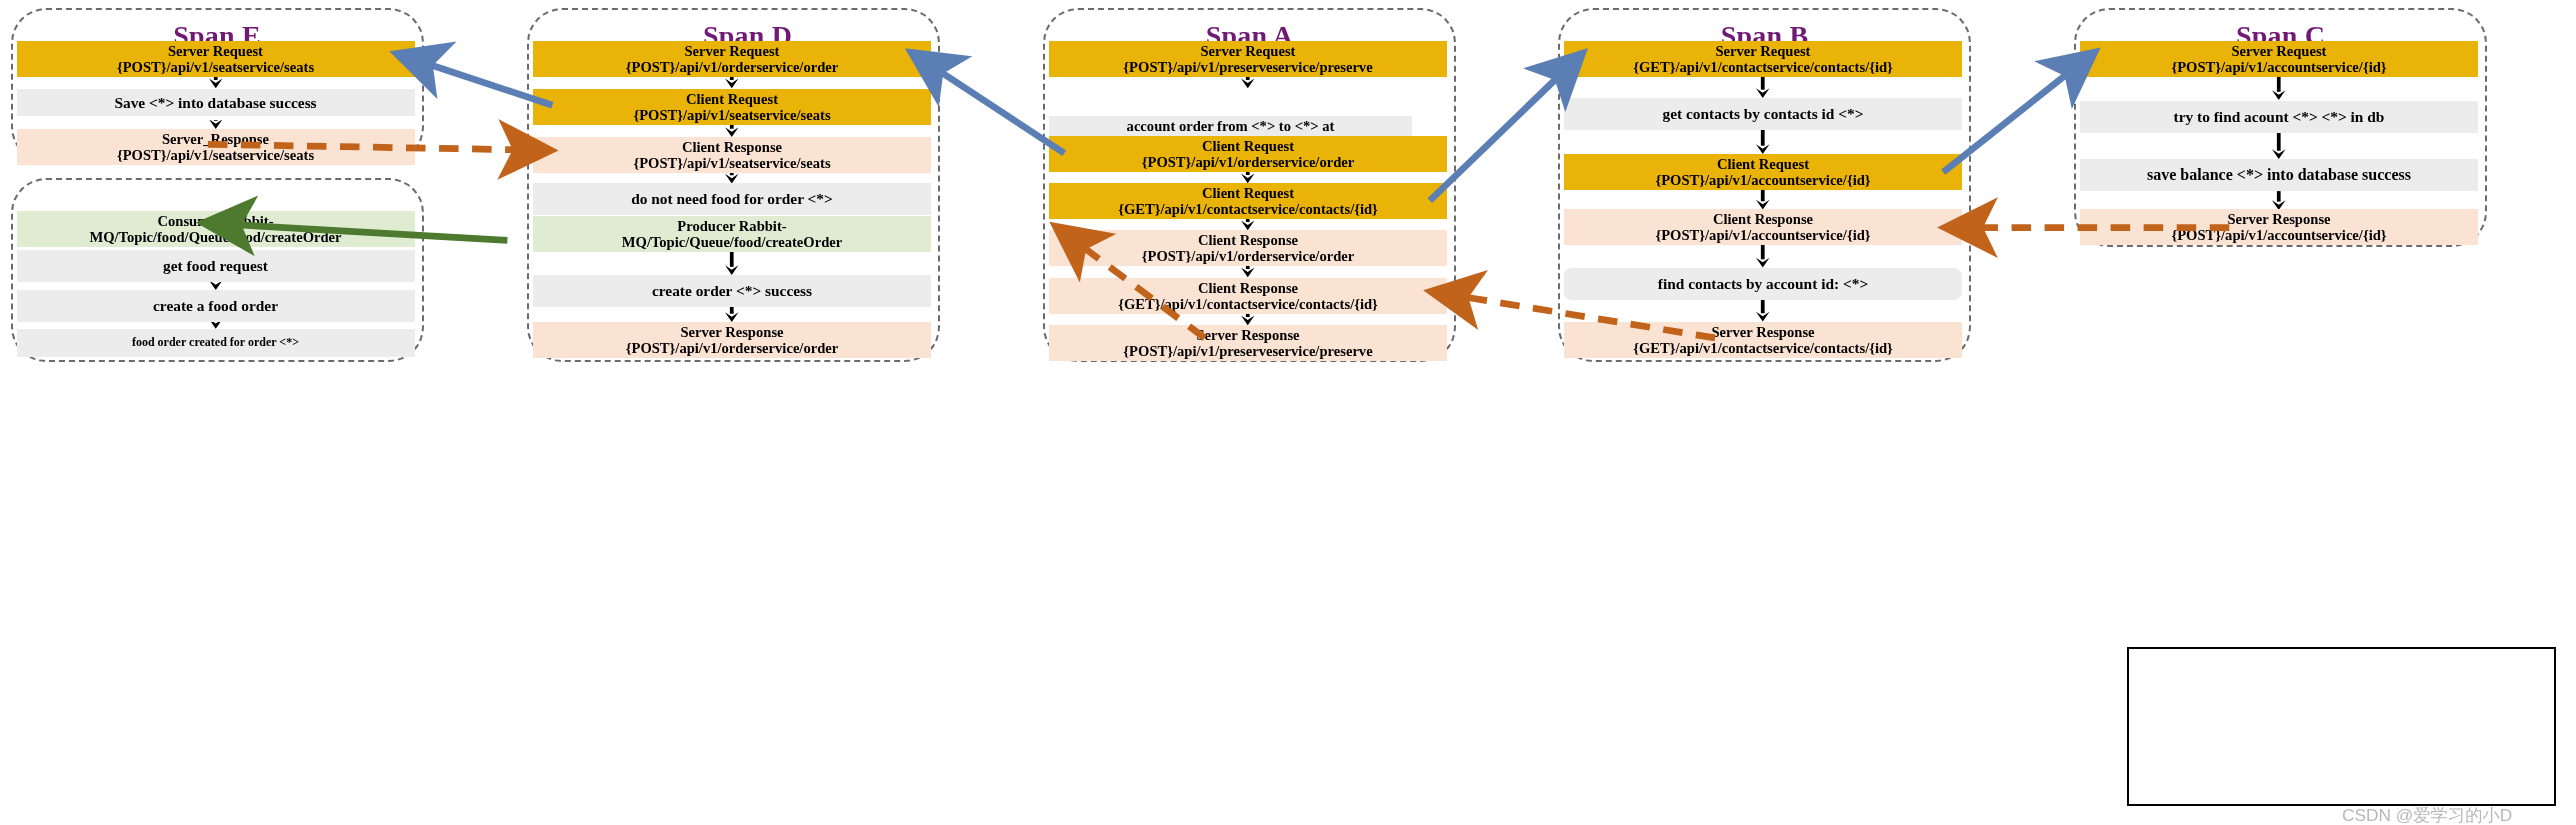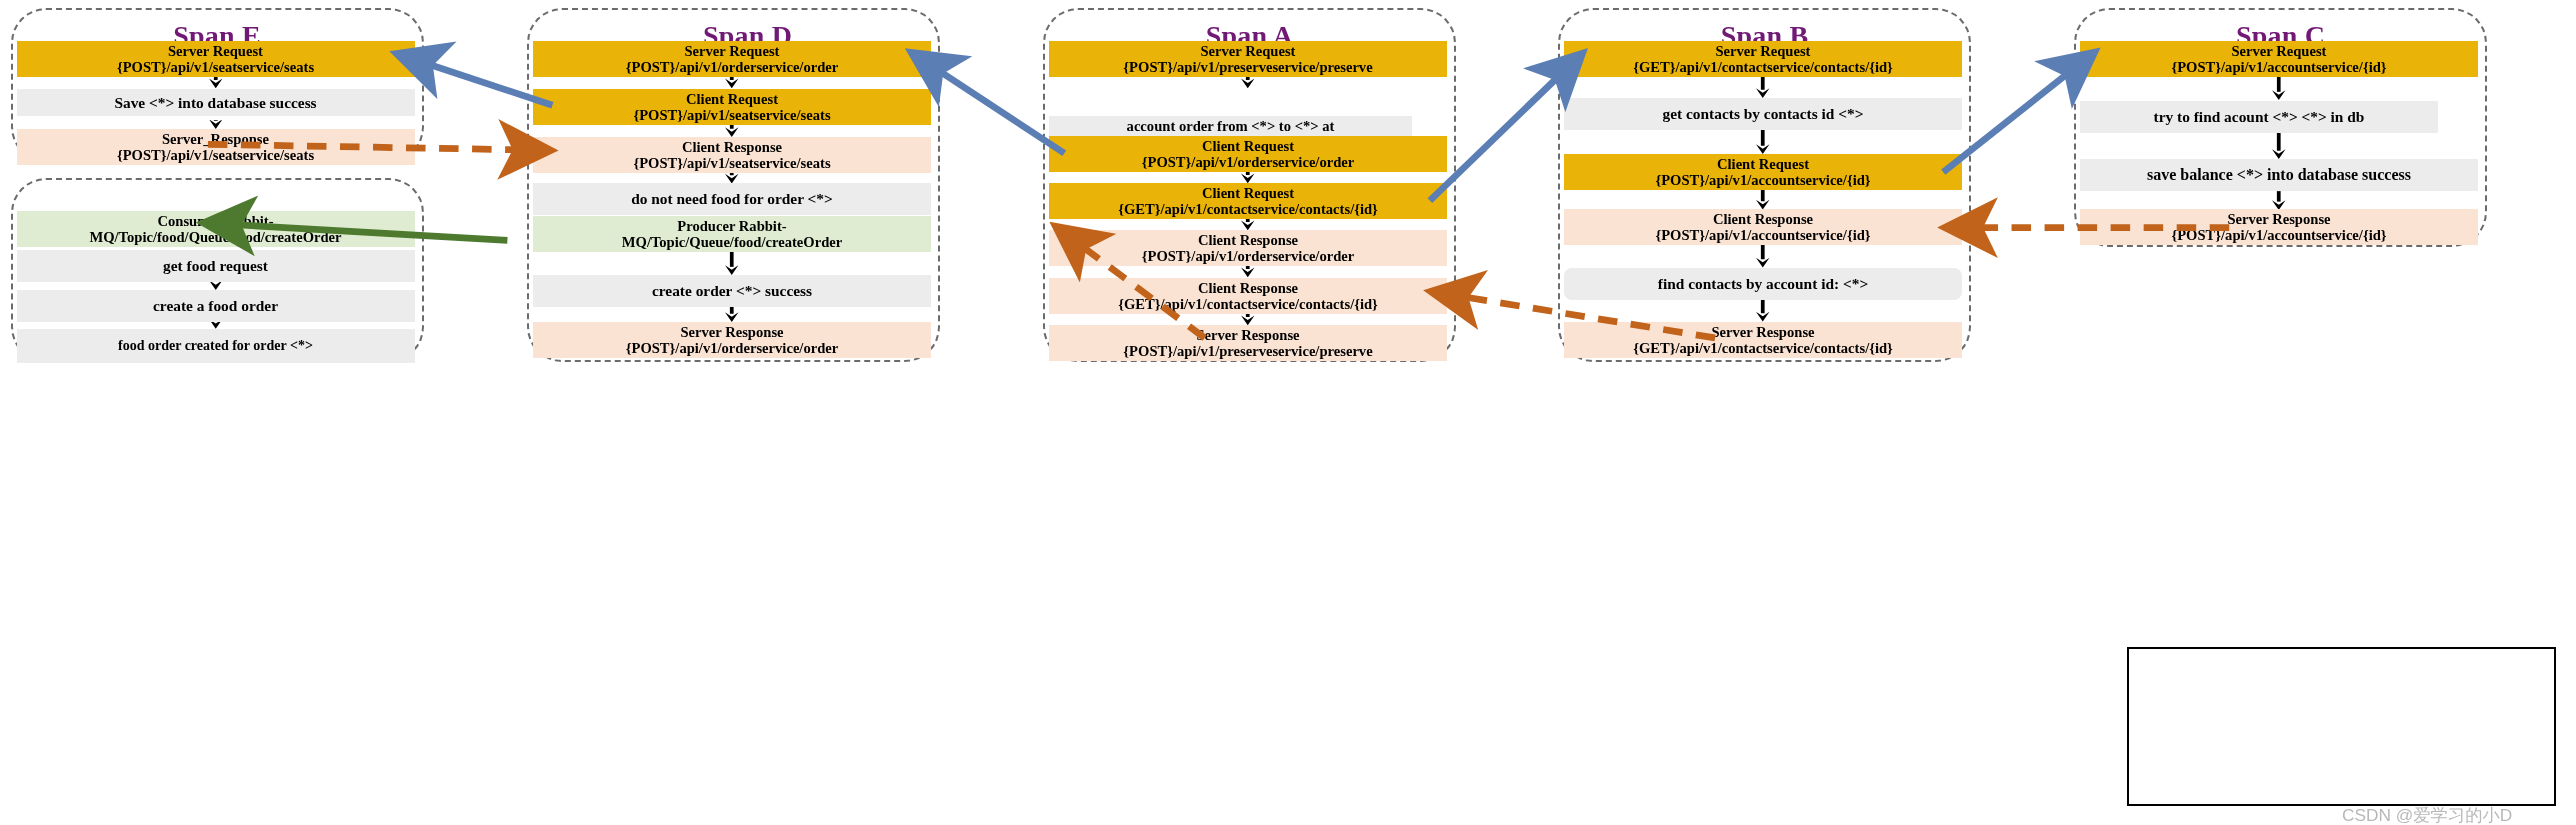--- a/index.html
+++ b/index.html
@@ -103,21 +103,21 @@
       <line x1="13" y1="0" x2="13" y2="1" stroke="#000" stroke-width="5"></line>
       <path d="M4,-1 L13,12 L22,-1 L13,5 Z" fill="#000"></path>
     </svg>
     <div class="node n-gray" style="left: 16.5px; top: 290px; width: 398px; height: 31.5px; font-size: 15.4px;">
       <span class="l1">create a food order</span>
     </div>
     <svg class="seq-arrow" width="19.5" height="6.8" viewBox="0 0 26 9" style="left: 206px; top: 322px;">
       <line x1="13" y1="0" x2="13" y2="-2" stroke="#000" stroke-width="5"></line>
       <path d="M4,-4 L13,9 L22,-4 L13,2 Z" fill="#000"></path>
     </svg>
-    <div class="node n-gray" style="left: 16.5px; top: 329px; width: 398px; height: 34px; font-size: 14px;">
+    <div class="node n-gray" style="left: 16.5px; top: 329px; width: 398px; height: 28px; font-size: 12px;">
       <span class="l1">food order created for order &lt;*&gt;</span>
     </div>
     <div class="span-group" style="left: 527px; top: 7.5px; width: 413px; height: 354px;"></div>
     <div class="span-title" style="left: 541px; width: 413px; top: 19.5px;">Span D</div>
     <div class="node n-blue" style="left: 533px; top: 41px; width: 398px; height: 36px; font-size: 14.6px;">
       <span class="l1">Server Request</span>
       <span class="l2">{POST}/api/v1/orderservice/order</span>
     </div>
     <svg class="seq-arrow" width="19.5" height="11.3" viewBox="0 0 26 15" style="left: 722px; top: 77px;">
       <line x1="13" y1="0" x2="13" y2="4" stroke="#000" stroke-width="5"></line>
@@ -262,21 +262,21 @@
     <div class="span-group" style="left: 2074px; top: 7.5px; width: 413px; height: 239px;"></div>
     <div class="span-title" style="left: 2074px; width: 413px; top: 19.5px;">Span C</div>
     <div class="node n-blue" style="left: 2080px; top: 41px; width: 398px; height: 36px; font-size: 14.6px;">
       <span class="l1">Server Request</span>
       <span class="l2">{POST}/api/v1/accountservice/{id}</span>
     </div>
     <svg class="seq-arrow" width="19.5" height="23" viewBox="0 0 26 31" style="left: 2269px; top: 77px;">
       <line x1="13" y1="0" x2="13" y2="20" stroke="#000" stroke-width="5"></line>
       <path d="M4,18 L13,31 L22,18 L13,24 Z" fill="#000"></path>
     </svg>
-    <div class="node n-gray" style="left: 2080px; top: 101px; width: 358px; height: 31.5px; font-size: 15.4px;">
+    <div class="node n-gray" style="left: 2080px; top: 101px; width: 398px; height: 31.5px; font-size: 15.4px;">
       <span class="l1">try to find acount &lt;*&gt; &lt;*&gt; in db</span>
     </div>
     <svg class="seq-arrow" width="19.5" height="27" viewBox="0 0 26 36" style="left: 2269px; top: 132px;">
       <line x1="13" y1="0" x2="13" y2="25" stroke="#000" stroke-width="5"></line>
       <path d="M4,23 L13,36 L22,23 L13,29 Z" fill="#000"></path>
     </svg>
     <div class="node n-gray" style="left: 2080px; top: 159px; width: 398px; height: 31.5px; font-size: 16px;">
       <span class="l1">save balance &lt;*&gt; into database success</span>
     </div>
     <svg class="seq-arrow" width="19.5" height="19" viewBox="0 0 26 25" style="left: 2269px; top: 191px;">

